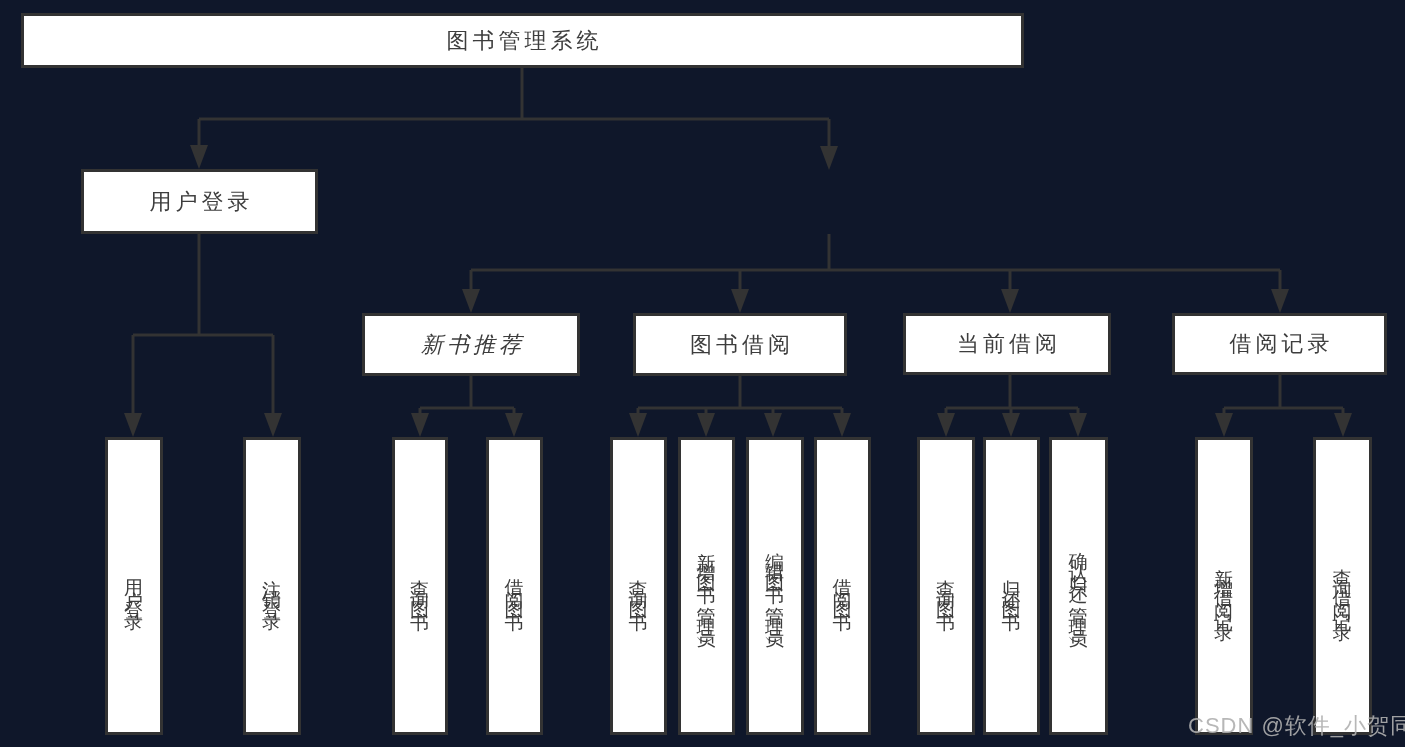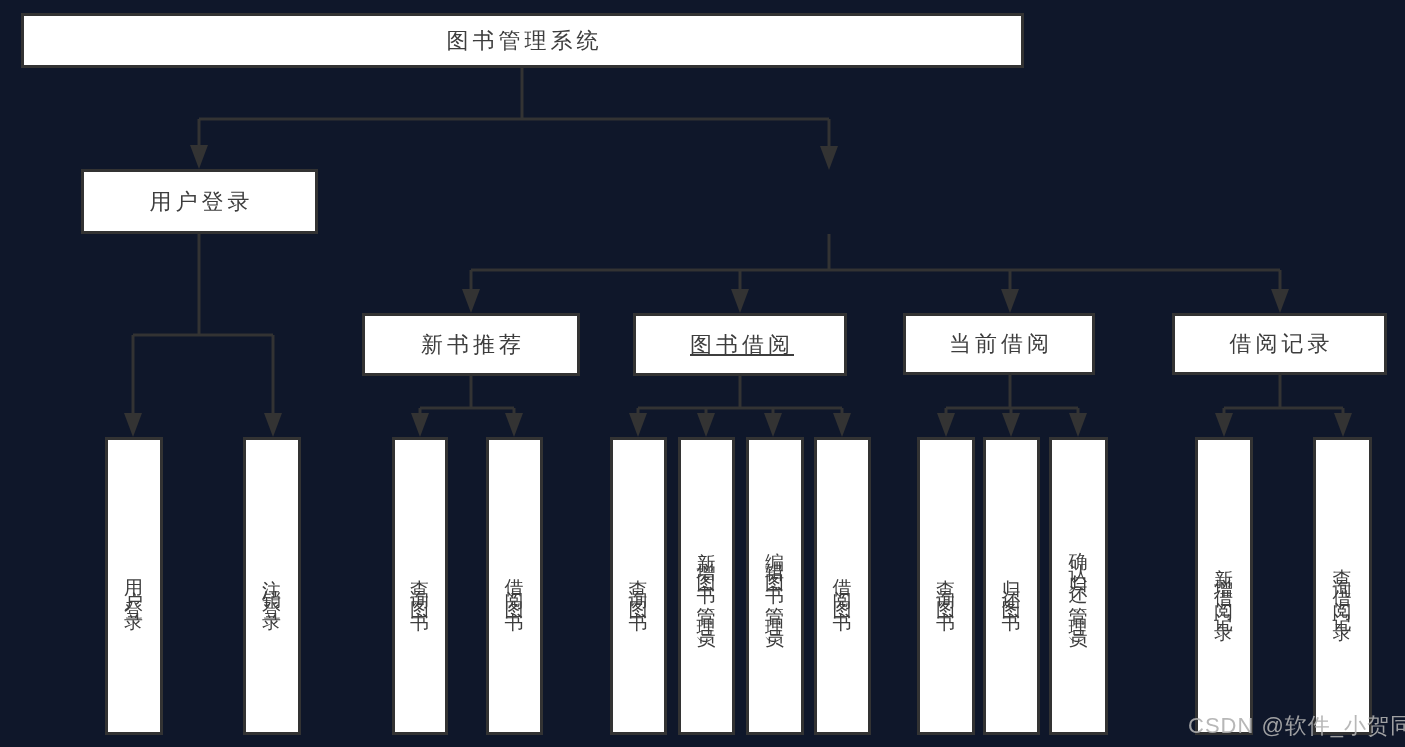--- a/index.html
+++ b/index.html
@@ -100,23 +100,23 @@
       <polygon points="1069,413 1087,413 1078,437"></polygon>
       <polygon points="1215,413 1233,413 1224,437"></polygon>
       <polygon points="1334,413 1352,413 1343,437"></polygon>
     </g>
   </svg>
 
   <div class="hbox" style="left:21px; top:13px; width:1003px; height:55px;">图书管理系统</div>
 
   <div class="hbox" style="left:81px; top:169px; width:237px; height:65px;">用户登录</div>
 
-  <div class="hbox" style="left:362px; top:313px; width:218px; height:63px;">新书推荐</div>
-  <div class="hbox" style="left:633px; top:313px; width:214px; height:63px;text-decoration:underline;">图书借阅</div>
-  <div class="hbox" style="left:903px; top:313px; width:192px; height:62px;">当前借阅</div>
+  <div class="hbox" style="left:362px; top:313px; width:218px; height:63px;font-style:italic;">新书推荐</div>
+  <div class="hbox" style="left:633px; top:313px; width:214px; height:63px;">图书借阅</div>
+  <div class="hbox" style="left:903px; top:313px; width:208px; height:62px;">当前借阅</div>
   <div class="hbox" style="left:1172px; top:313px; width:215px; height:62px;">借阅记录</div>
 
   <div class="vbox" style="left:105px; top:437px; width:58px; height:298px;">
     <span>用户登录</span>
   </div>
   <div class="vbox" style="left:243px; top:437px; width:58px; height:298px;">
     <span>注销登录</span>
   </div>
 
   <div class="vbox" style="left:392px; top:437px; width:56px; height:298px;">

